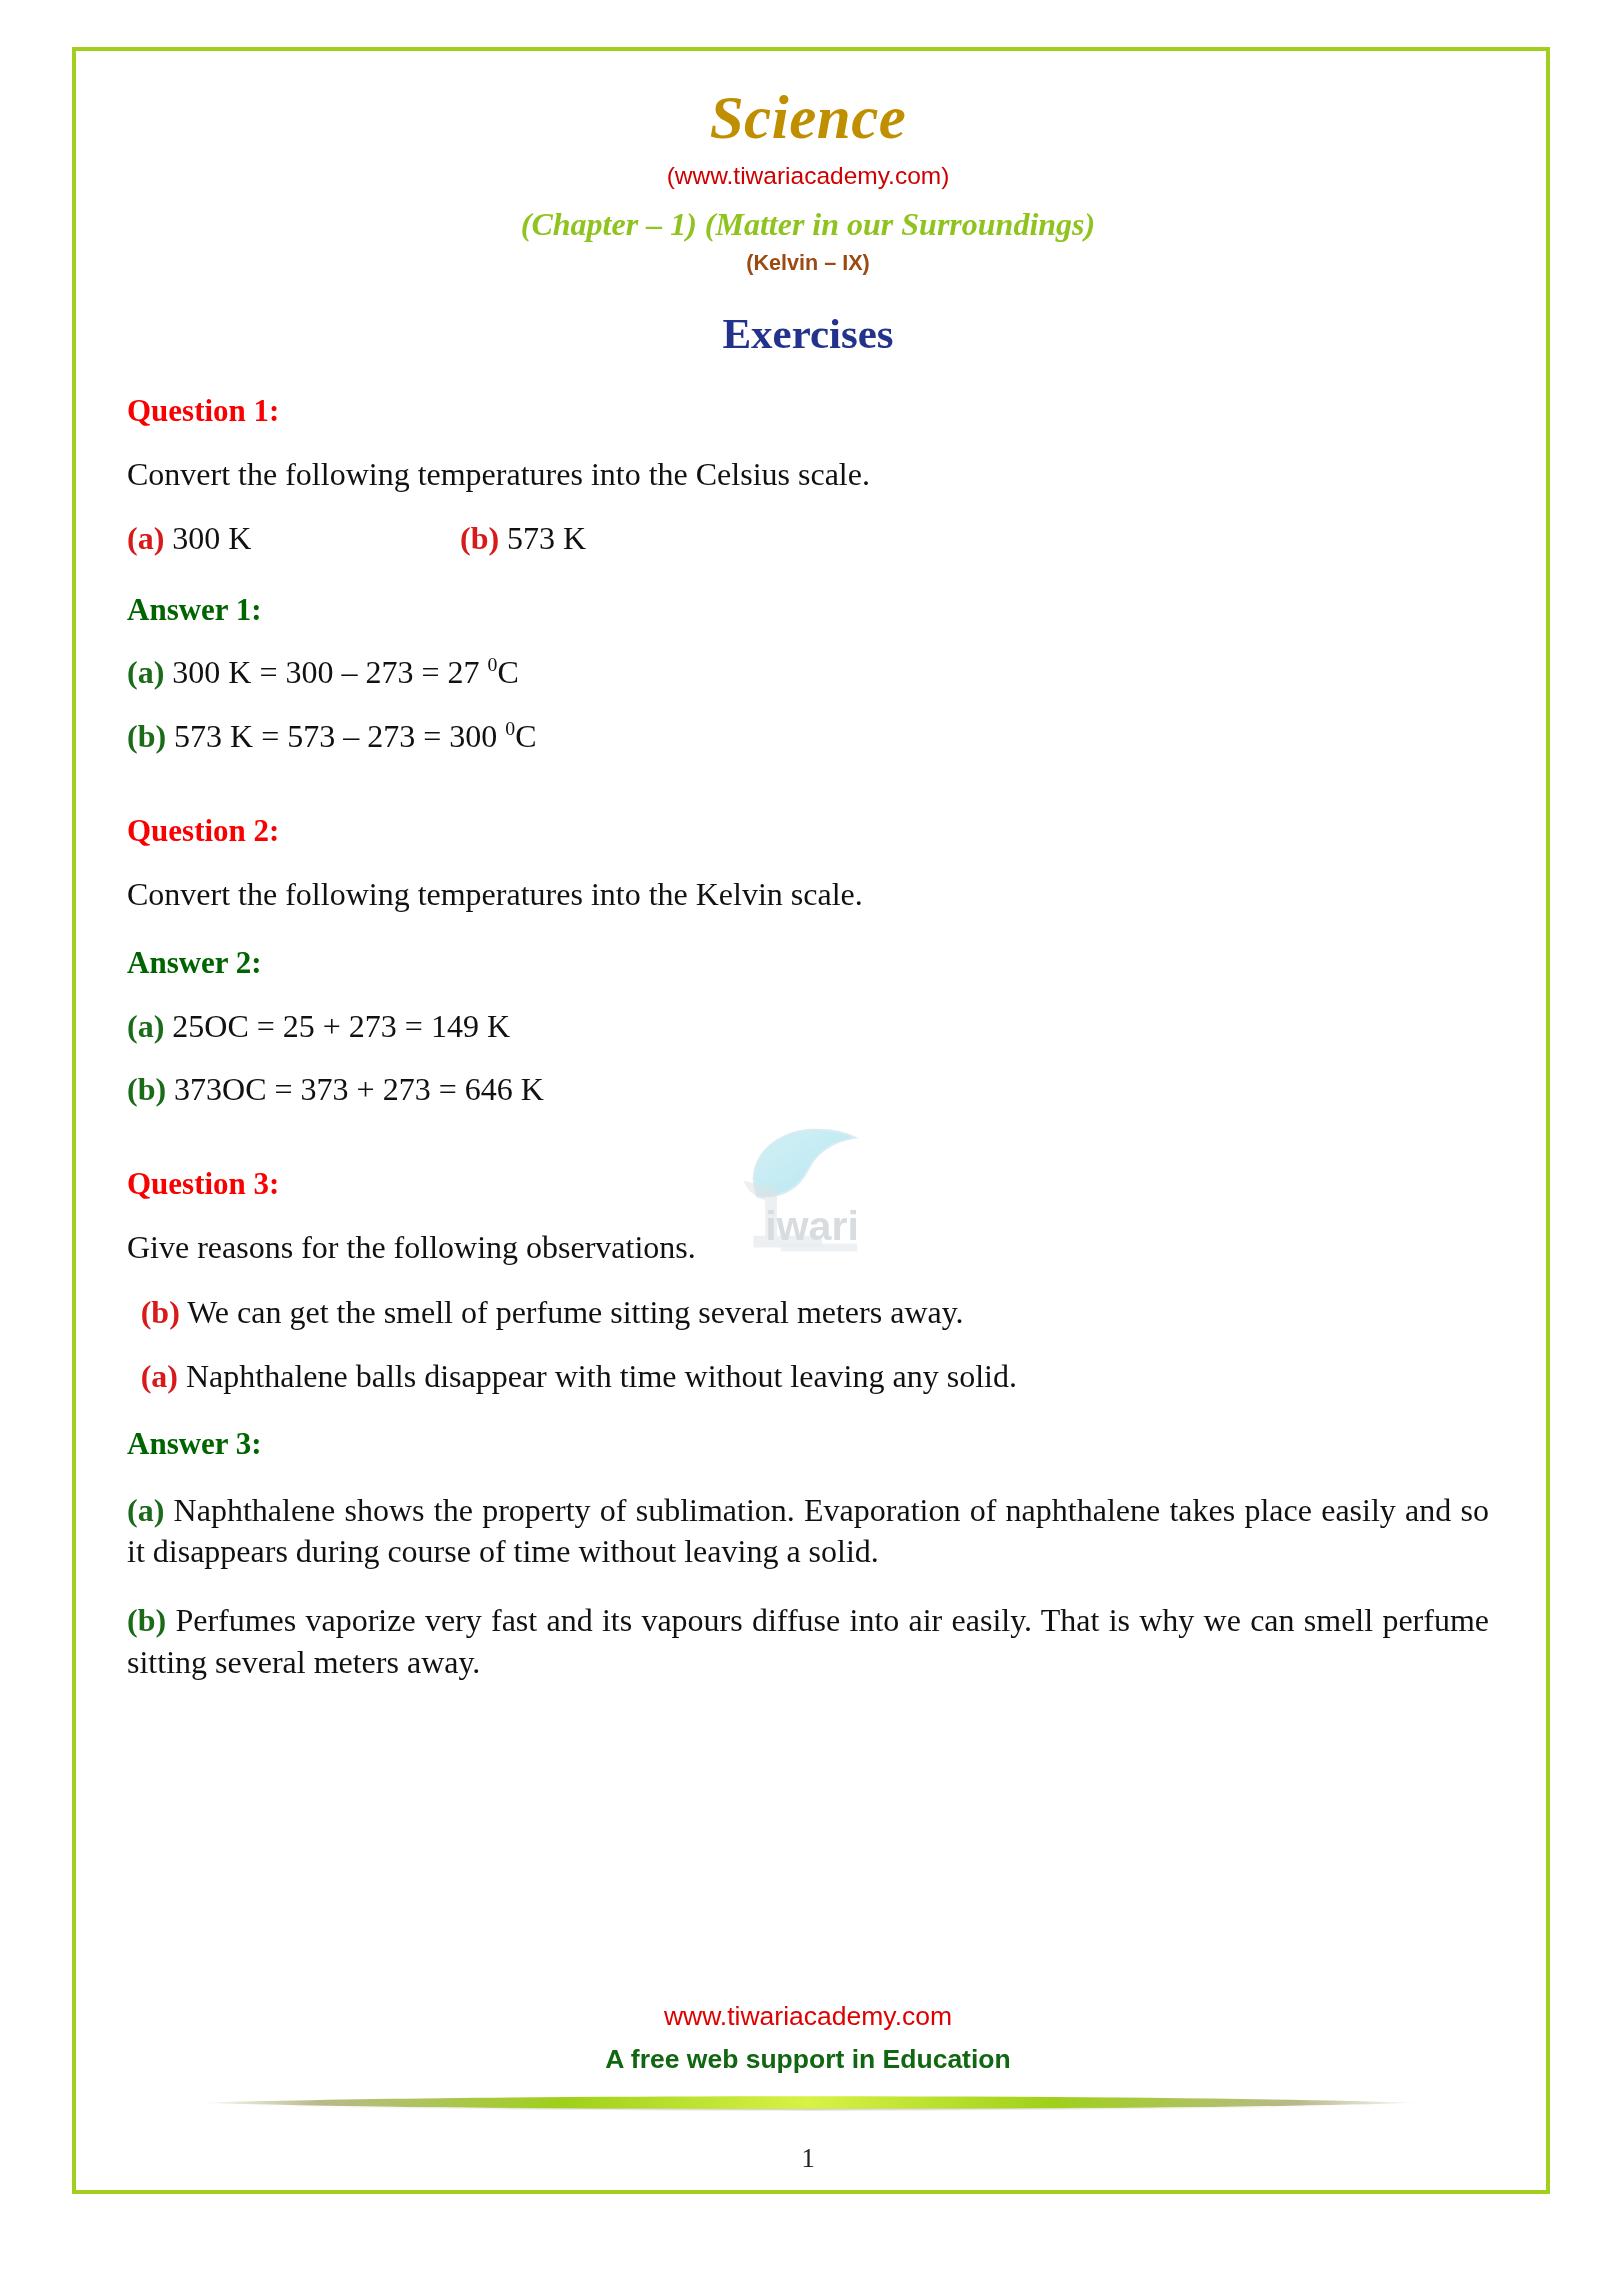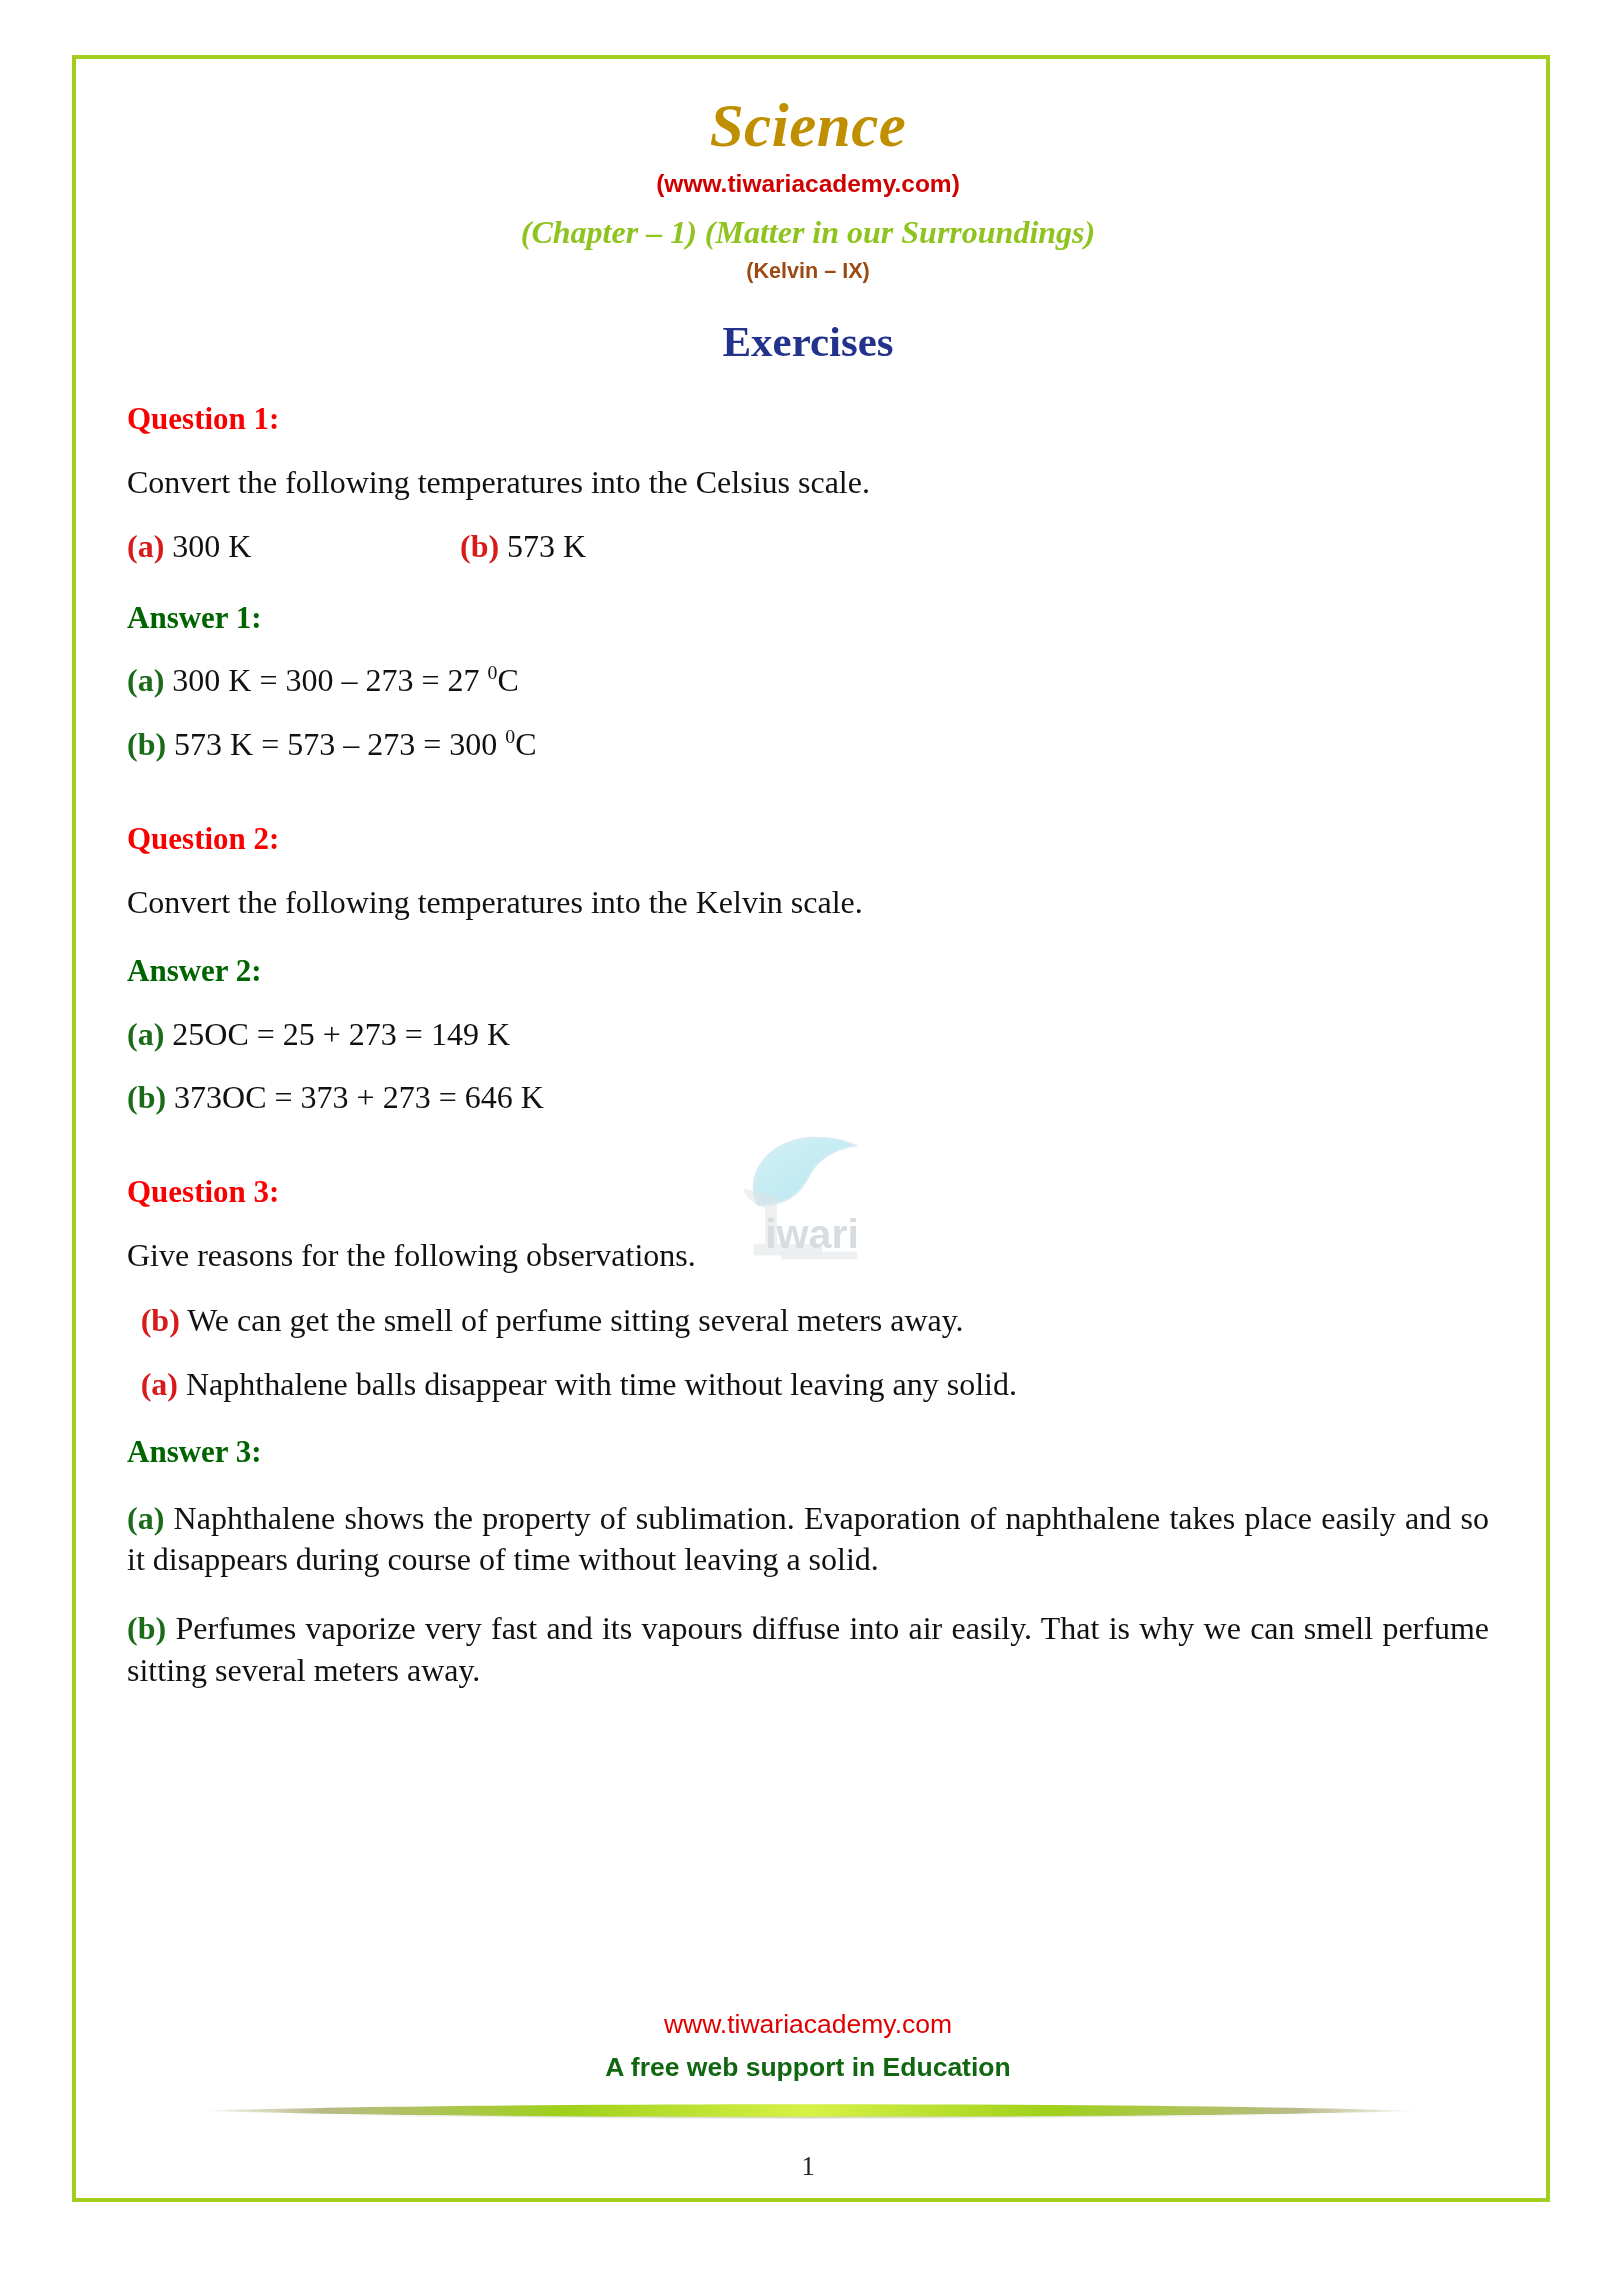--- a/index.html
+++ b/index.html
@@ -10,21 +10,21 @@
   body {
     width: 1621px;
     height: 2293px;
     font-family: "Liberation Serif", "DejaVu Serif", serif;
     position: relative;
     overflow: hidden;
   }
 
   .page {
     position: absolute;
-    left: 0; top: 8px;
+    left: 0; top: 0;
     width: 1621px;
     height: 1829px;
     background: #ffffff;
   }
 
   
   .page-border {
     position: absolute;
     left: 72px;
     top: 47px;
@@ -50,21 +50,21 @@
     font-weight: bold;
     font-size: 61px;
     color: #bf8f00;
     line-height: 1.05;
     margin-top: 27.4px;
     letter-spacing: 0.5px;
   }
   .site-line {
     text-align: center;
     font-family: "Liberation Sans", "DejaVu Sans", sans-serif;
-    font-weight: bold;
+    font-weight: normal;
     font-size: 24.5px;
     color: #d00000;
     margin-top: 11.8px;
   }
   .chapter-line {
     text-align: center;
     font-family: "Liberation Serif", "DejaVu Serif", serif;
     font-style: italic;
     font-weight: bold;
     font-size: 32px;

